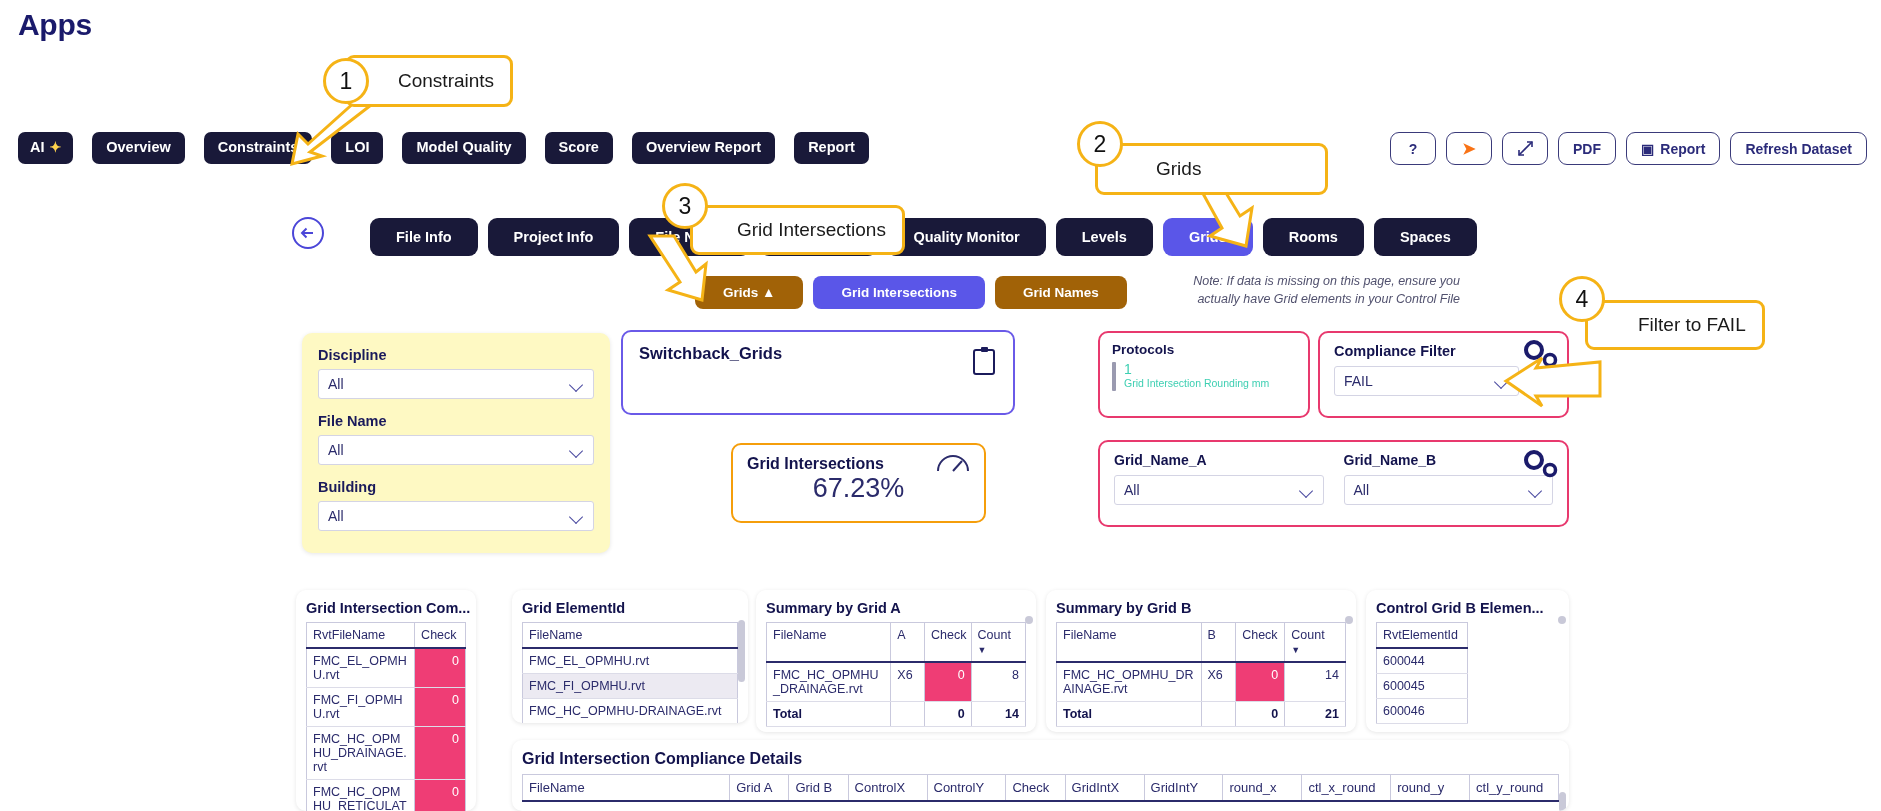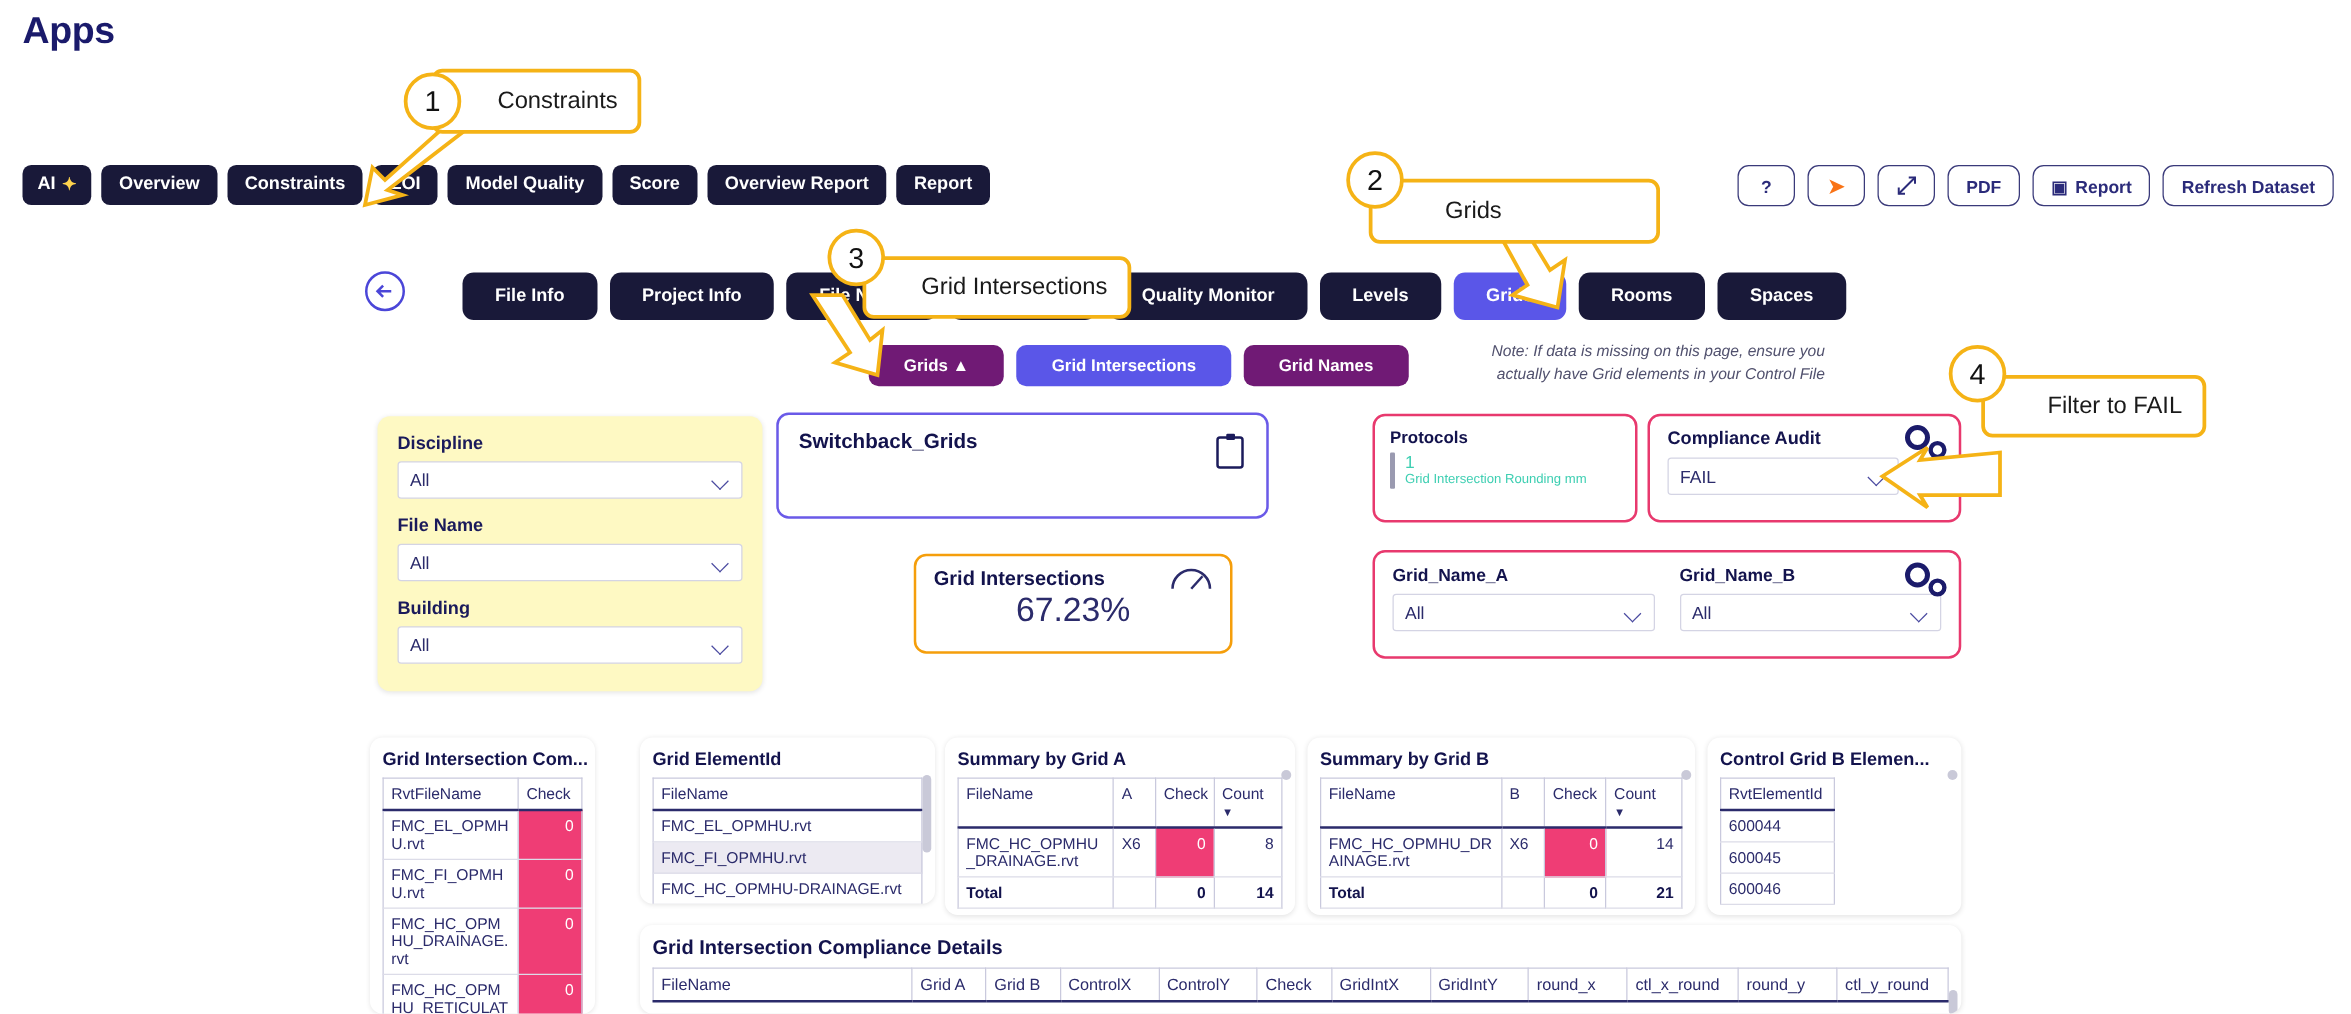--- a/index.html
+++ b/index.html
@@ -12,21 +12,21 @@
     position:relative;
   }
   .page { position:relative; width:1881px; height:811px; }
 
   
   .hdr { position:absolute; left:18px; top:10px; }
   .hdr .apps { font-size:30px; font-weight:bold; color:#1a1a6b; letter-spacing:-.3px; line-height:1; }
   .hdr .title { font-size:42px; font-weight:bold; color:#1f1f8f; letter-spacing:-1px; line-height:1.05; margin-top:4px;}
 
   
-  .topnav { position:absolute; left:18px; top:132px; display:flex; gap:8px; align-items:center; }
+  .topnav { position:absolute; left:18px; top:132px; display:flex; gap:19px; align-items:center; }
   .pill {
     background:#191939; color:#fff; border-radius:7px;
     font-size:14.5px; font-weight:bold; padding:8px 14px;
     white-space:nowrap; display:flex; align-items:center; gap:5px;
     border:none; cursor:pointer; line-height:1.1;
   }
   .pill.sm { padding:8px 12px; }
   .spark { color:#ffd34d; font-size:14px; }
 
   
@@ -44,21 +44,21 @@
   .nav2 { position:absolute; left:370px; top:218px; display:flex; gap:10px; align-items:center; }
   .pill2 {
     background:#191939; color:#fff; border-radius:9px;
     font-size:14.5px; font-weight:bold; padding:11px 26px; white-space:nowrap; cursor:pointer;
   }
   .pill2.active { background:#5a56e8; }
 
   
   .nav3 { position:absolute; left:695px; top:276px; display:flex; gap:10px; align-items:center; }
   .pill3 {
-    background:#701a75; color:#fff; border-radius:8px;
+    background:#a16207; color:#fff; border-radius:8px;
     font-size:13.5px; font-weight:bold; padding:9px 28px; white-space:nowrap; cursor:pointer;
   }
   .pill3.active { background:#5a56e8; }
   .note {
     position:absolute; left:1160px; top:272px; width:300px;
     font-size:12.5px; font-style:italic; color:#51516e; line-height:1.45; text-align:right;
   }
 
   
   .filtercard {
@@ -276,21 +276,21 @@
     <div class="body">
       <div class="bar"></div>
       <div>
         <div class="num">1</div>
         <div class="sub">Grid Intersection Rounding mm</div>
       </div>
     </div>
   </div>
 
   <div class="compcard">
-    <div class="t">Compliance Audit</div>
+    <div class="t">Compliance Filter</div>
     <div class="fselect" style="margin-bottom:0;width:185px">
       <span>FAIL</span>
       <span class="chev"></span>
     </div>
   </div>
   <div class="gear" style="left:1520px; top:338px;">
     <svg width="42" height="32" viewBox="0 0 42 32">
       <circle cx="14" cy="12" r="8" fill="none" stroke="#1b1b6b" stroke-width="4"></circle>
       <circle cx="30" cy="22" r="5.5" fill="none" stroke="#1b1b6b" stroke-width="3.5"></circle>
     </svg>

